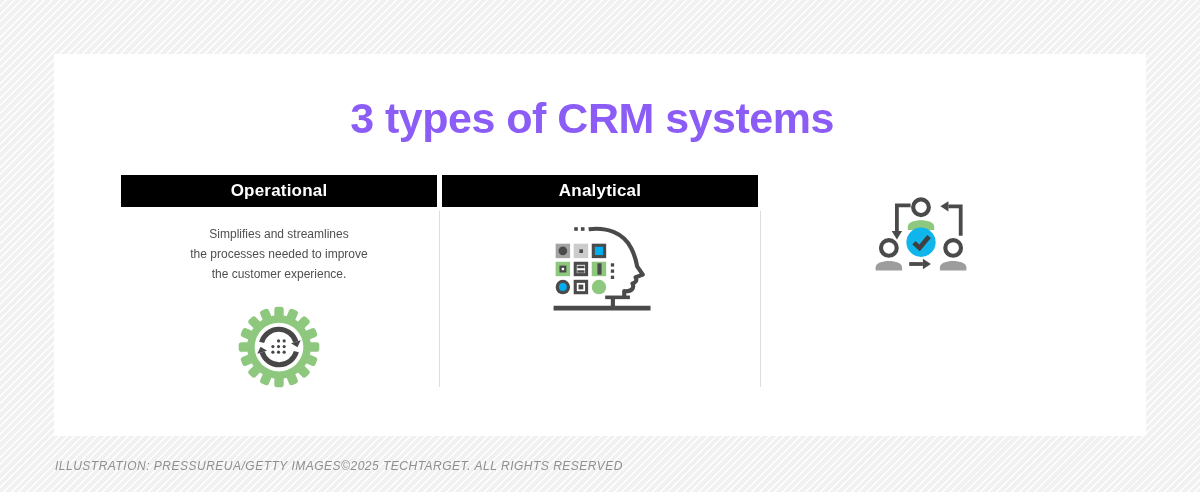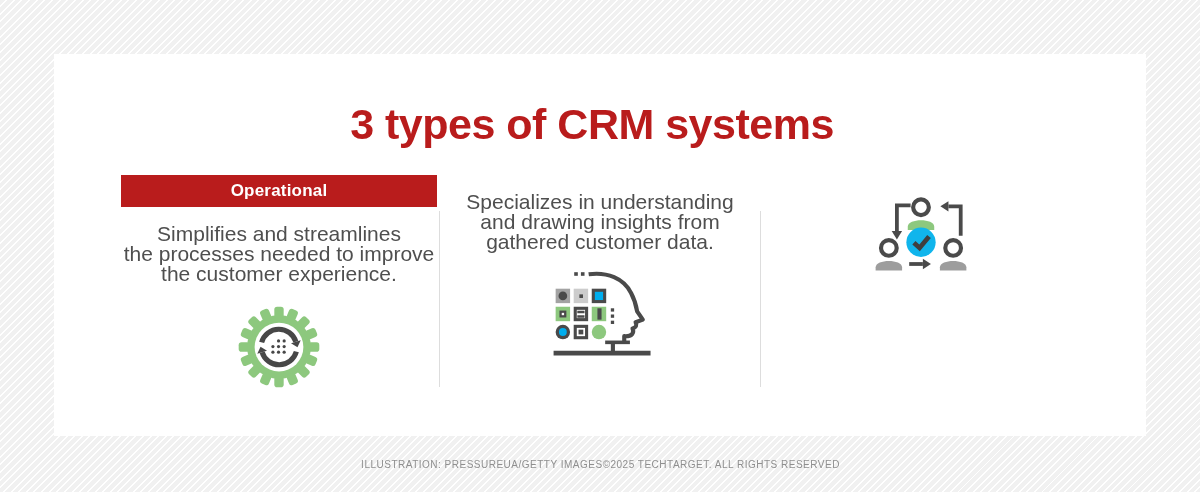--- a/index.html
+++ b/index.html
@@ -13,49 +13,49 @@
   }
   .card {
     position: absolute;
     left: 54px; top: 54px;
     width: 1092px; height: 382px;
     background: #ffffff;
   }
   .title {
     position: absolute;
     left: 0; right: 16px; top: 36px;
-    margin: 10px;
+    margin: 4px;
     text-align: center;
     font-size: 43px;
     font-weight: bold;
     letter-spacing: -0.5px;
-    color: #b91c1c;
+    color: #8b5cf6;
   }
   .columns {
     position: absolute;
     left: 67px; top: 121px;
     width: 958px;
     display: flex;
     gap: 5px;
   }
   .column { width: 316px; }
   .col-header {
     height: 32px;
     line-height: 32px;
-    background: #b91c1c;
+    background: #000000;
     color: #ffffff;
     font-weight: bold;
     font-size: 17px;
     text-align: center;
     letter-spacing: 0.2px;
   }
   .col-desc {
     margin: 17px 0 0 0;
     text-align: center;
-    font-size: 21px;
+    font-size: 12px;
     line-height: 20px;
     color: #4f4f4f;
     white-space: pre-line;
   }
   .col-icon {
     height: 102px;
     margin-top: 12px;
     display: flex;
     align-items: center;
     justify-content: center;
@@ -66,24 +66,25 @@
     height: 176px;
     width: 1px;
     background: #dddddd;
   }
   .divider-1 { left: 318px; }
   .divider-2 { left: 639px; }
   .footer {
     position: absolute;
     left: 55px; right: 54px; top: 459px;
     display: flex;
-    justify-content: center;
-    font-size: 10px;
+    justify-content: flex-start;
+    font-size: 12px;
     letter-spacing: 0.5px;
     color: #8f8f8f;
+    font-style: italic;
   }
 </style>
 </head>
 <body>
 
 <div class="card">
   <h1 class="title">3 types of CRM systems</h1>
 
   <div class="columns">
     <div class="divider divider-1"></div>
@@ -130,23 +131,21 @@
               <circle cx="53.5" cy="47.5" r="1.7"></circle>
             <circle cx="41.5" cy="53.5" r="1.7"></circle>
               <circle cx="47.5" cy="53.5" r="1.7"></circle>
               <circle cx="53.5" cy="53.5" r="1.7"></circle>
           </g>
         </svg>
       </div>
     </section>
 
     <section class="column">
-      <p class="col-desc">Specializes in understanding
-and drawing insights from
-gathered customer data.</p>
+      <header class="col-header">Analytical</header>
       <div class="col-icon">
         <svg width="114" height="98" viewBox="0 0 110 95" aria-hidden="true">
           <g fill="#4a4a4a">
             <rect x="30" y="6" width="3.5" height="3.5"></rect>
             <rect x="36.5" y="6" width="3.5" height="3.5"></rect>
           </g>
           <g stroke="#4a4a4a" fill="none" stroke-linejoin="round">
             <path stroke-width="4" d="M44 8 C62 5.5 78 12 85 26 C89 33.5 90 38 91 44 L96.5 52 L89.5 54.5 C91 57.5 90 59.5 86.5 60.5 C88.5 65 86 68.5 78.5 68 L78.5 74"></path>
             <path stroke-width="3.5" d="M60 74 H84"></path>
             <path stroke-width="4" d="M67.5 74 V84"></path>

